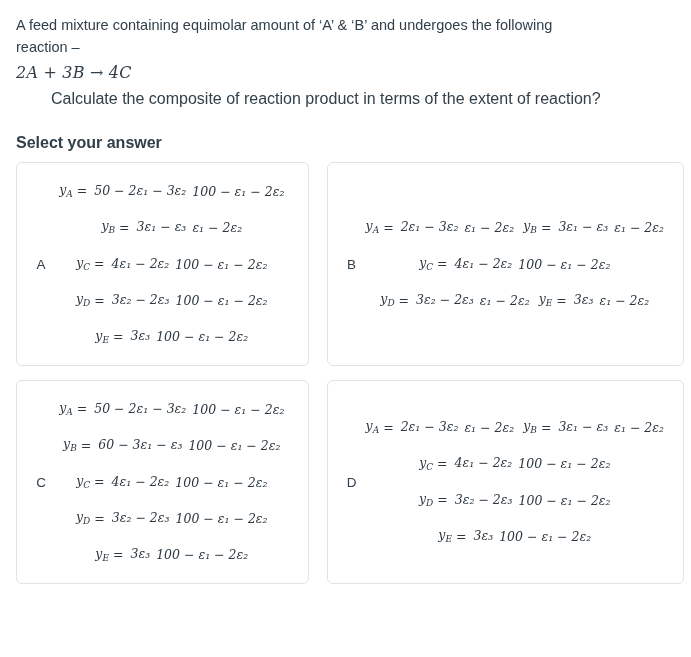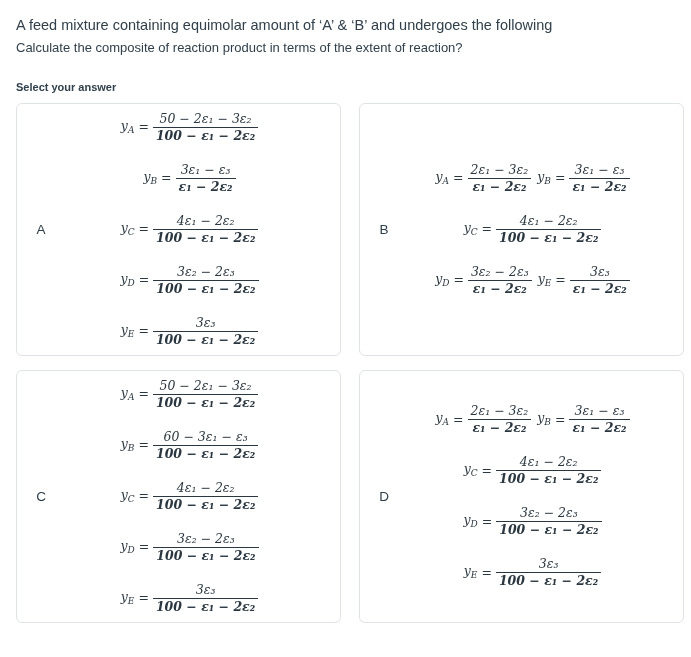--- a/index.html
+++ b/index.html
@@ -27,26 +27,27 @@
   }
   .rx {
     font-family: "DejaVu Serif", serif;
     font-style: italic;
     font-size: 16px;
     line-height: 1.52;
     color: #31404b;
     letter-spacing: .2px;
   }
   .closing {
-    font-size: 13px;
+    font-size: 16px;
     line-height: 1.55;
     margin-top: 2px;
+    margin-left: 35px;
   }
   .select-label {
-    font-size: 11px;
+    font-size: 16px;
     font-weight: bold;
     color: #31404b;
     margin: 22px 0 10px 0;
   }
   .options {
     display: grid;
     grid-template-columns: 1fr 1fr;
     gap: 14px 18px;
   }
   .option {
@@ -80,41 +81,42 @@
     line-height: 1.1;
   }
   .eqrows { display: flex; flex-direction: column; gap: 20px; }
   .eqrow { display: flex; align-items: center; justify-content: center; gap: 6px; }
   .eq { display: inline-flex; align-items: center; gap: 4px; }
   .lhs { font-style: italic; white-space: nowrap; }
   .lhs .sub { font-size: 0.72em; vertical-align: -0.28em; font-style: italic; }
   .eqsign { font-style: normal; }
   .frac {
     display: inline-flex;
-    flex-direction: column;
     align-items: center;
     vertical-align: middle;
     line-height: 1.12;
   }
   .frac .top { padding: 0 3px 1px 3px; white-space: nowrap; }
   .frac .bar { width: 100%; height: 1px; background: #2b3740; }
-  .frac .bot { padding: 1px 3px 0 3px; white-space: nowrap; font-weight: bold; }
+  .frac .bot { padding: 1px 3px 0 3px; white-space: nowrap; }
   .it { font-style: italic; }
   .sub { font-size: 0.72em; vertical-align: -0.28em; }
 </style>
 </head>
 <body>
 
 <div class="page">
 
   <div class="question">
     <div>A feed mixture containing equimolar amount of ‘A’ &amp; ‘B’ and undergoes the following</div>
+    <div>reaction –</div>
   </div>
 
   <div class="reactions">
+    <div class="rx">2A + 3B → 4C</div>
   </div>
 
   <div class="closing">Calculate the composite of reaction product in terms of the extent of reaction?</div>
 
   <div class="select-label">Select your answer</div>
 
   <div class="options">
 
     <div class="option">
       <div class="opt-letter">A</div>

